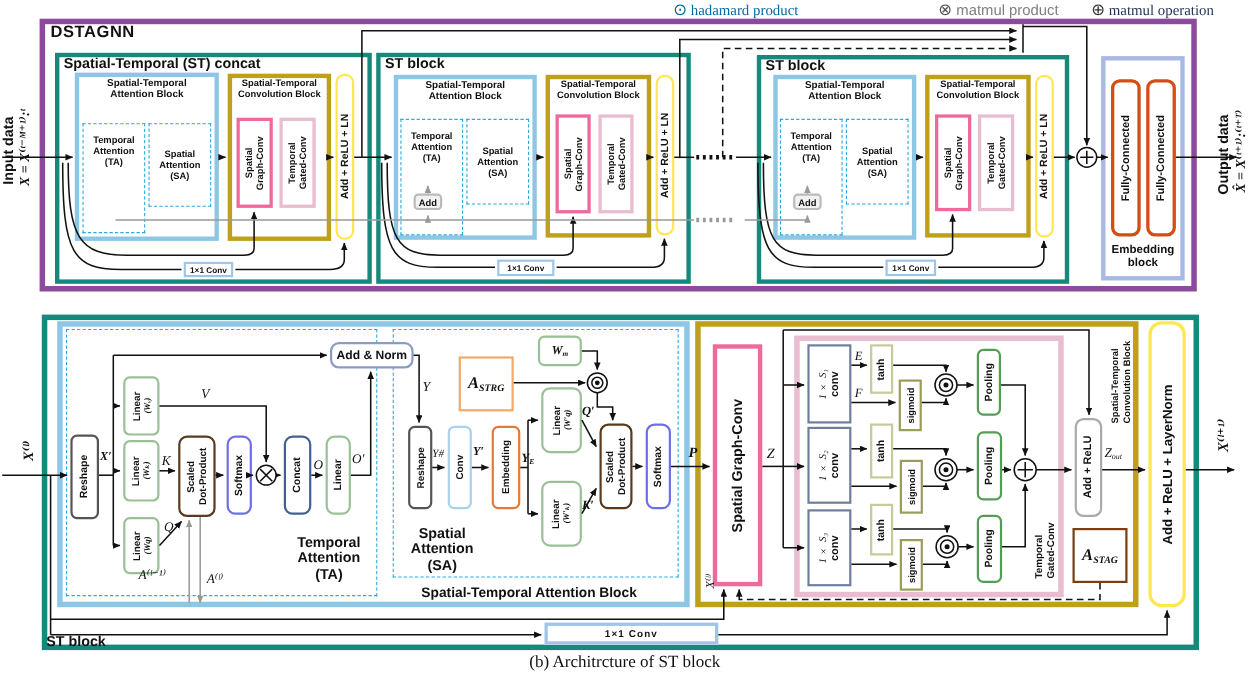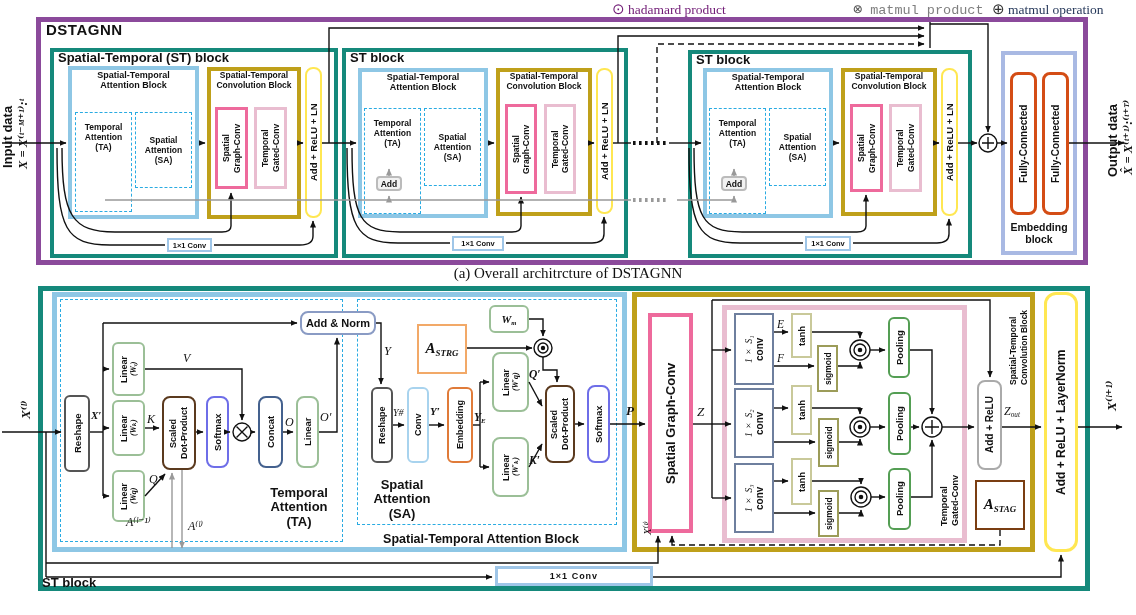--- a/index.html
+++ b/index.html
@@ -17,25 +17,25 @@
   .dash{border:1.6px dashed #29ABE2;background:transparent;}
   .rd6{border-radius:6px;} .rd8{border-radius:8px;} .rd12{border-radius:12px;}
   svg.ov{position:absolute;left:0;top:0;z-index:6;pointer-events:none;}
   .z2{z-index:2;} .z3{z-index:3;} .z4{z-index:4;}
 </style>
 </head>
 <body>
 
 <div id="stage">
 
-  <div class="lbl" style="left:612px;top:0px;font-size:13.5px;font-family:'Liberation Serif',serif;color:#701a75;">
+  <div class="lbl" style="left:612px;top:0px;font-size:13.5px;font-family:'Liberation Serif',serif;color:#0369a1;">
     <span style="font-size:15px;">⊙</span>
     <span>hadamard product</span>
   </div>
-  <div class="lbl" style="left:853px;top:0px;font-size:13.5px;font-family:Liberation Mono, monospace;color:#7F7F7F;">
+  <div class="lbl" style="left:853px;top:0px;font-size:13.5px;font-family:Liberation Sans, sans-serif;color:#7F7F7F;">
     <span style="font-size:15px;color:#555;">⊗</span>
     <span>matmul product</span>
   </div>
   <div class="lbl" style="left:992px;top:0px;font-size:13.5px;font-family:'Liberation Serif',serif;color:#1F3255;">
     <span style="font-size:15px;color:#333;">⊕</span>
     <span>matmul operation</span>
   </div>
 
   <div class="bx" style="left:36px;top:17px;width:1052px;height:248px;border:5px solid #8B4A9B;"></div>
   <div class="lbl b z3" style="left:46px;top:21px;font-size:15px;letter-spacing:0.5px;">DSTAGNN</div>
@@ -43,21 +43,21 @@
   <div class="lbl vt z3" style="left:2px;top:28px;height:218px;width:26px;">
     <span class="b" style="font-size:13px;">Input data</span>
     <span class="m b" style="font-size:12.5px;padding-top:6px;">X = X⁽ᵗ⁻ᴹ⁺¹⁾:ᵗ</span>
   </div>
   <div class="lbl vt z3" style="left:1106px;top:28px;height:225px;width:28px;">
     <span class="b" style="font-size:13px;">Output data</span>
     <span class="m b" style="font-size:12.5px;padding-top:6px;">X̂ = X⁽ᵗ⁺¹⁾:⁽ᵗ⁺ᵀ⁾</span>
   </div>
 
   <div class="bx" style="left:50px;top:48px;width:288px;height:210px;border:4px solid #15897B;"></div>
-  <div class="lbl b z3" style="left:58px;top:50px;font-size:13px;">Spatial-Temporal (ST) block</div>
+  <div class="lbl b z3" style="left:58px;top:50px;font-size:13px;">Spatial-Temporal (ST) concat</div>
   <div class="bx" style="left:68px;top:66px;width:131px;height:153px;border:4px solid #8EC7E5;"></div>
   <div class="lbl b pre z3" style="left:70px;top:70px;width:127px;font-size:9px;text-align:center;line-height:1.15;">Spatial-Temporal
 Attention Block</div>
   <div class="bx dash" style="left:75px;top:112px;width:57px;height:100px;align-items:flex-start;">
     <span class="b pre" style="font-size:8.5px;line-height:1.2;padding-top:9px;">Temporal
 Attention
 (TA)</span>
     </div>
   <div class="bx dash" style="left:135px;top:112px;width:57px;height:76px;">
     <span class="b pre" style="font-size:8.5px;line-height:1.2;">Spatial
@@ -125,21 +125,20 @@
 Gated-Conv</div>
   <div class="bx vt rd8 z2" style="left:941px;top:68px;width:17px;height:148px;border:2.5px solid #FFE752;font-size:9.5px;font-weight:bold;">Add + ReLU + LN</div>
   <div class="bx z2" style="left:805px;top:236px;width:46px;height:15px;border:2px solid #9FC6E8;font-size:7.5px;font-weight:bold;">1×1 Conv</div>
 
   <div class="bx" style="left:1001px;top:51px;width:76px;height:204px;border:4px solid #A9B9E3;"></div>
   <div class="bx vt rd8 z2" style="left:1010px;top:72px;width:27px;height:143px;border:3.5px solid #D44D15;font-size:10px;font-weight:bold;">Fully-Connected</div>
   <div class="bx vt rd8 z2" style="left:1042px;top:72px;width:27px;height:143px;border:3.5px solid #D44D15;font-size:10px;font-weight:bold;">Fully-Connected</div>
   <div class="lbl b pre z3" style="left:1003px;top:221px;width:72px;font-size:10.5px;text-align:center;line-height:1.15;">Embedding
 block</div>
 
-  <div class="lbl z3" style="left:268px;top:265px;width:600px;text-align:center;font-size:15px;font-family:'Liberation Serif',serif;white-space:nowrap;">(a) Overall architrcture of DSTAGNN</div>
 
   <div class="bx" style="left:38px;top:286px;width:1052px;height:305px;border:5px solid #15897B;"></div>
   <div class="lbl b z3" style="left:42px;top:575px;font-size:13px;">ST block</div>
   <div class="lbl vt m b z3" style="left:14px;top:385px;height:50px;width:24px;font-size:13px;">X⁽ˡ⁾</div>
   <div class="lbl vt m b z3" style="left:1098px;top:358px;height:75px;width:28px;font-size:13.5px;">X⁽ˡ⁺¹⁾</div>
 
   <div class="bx" style="left:52px;top:292px;width:575px;height:260px;border:5px solid #8EC7E5;"></div>
   <div class="bx dash" style="left:60px;top:299px;width:283px;height:243px;"></div>
   <div class="bx dash" style="left:357px;top:299px;width:260px;height:226px;"></div>
   <div class="lbl b z3" style="left:340px;top:532px;width:282px;text-align:center;font-size:12.5px;">Spatial-Temporal Attention Block</div>
@@ -245,20 +244,21 @@
     <span>Z</span><span class="sub">out</span></div>
   <div class="lbl vt b pre z3" style="left:1004px;top:296px;height:102px;width:30px;font-size:8.5px;line-height:1.25;">Spatial-Temporal
 Convolution Block</div>
   <div class="bx z2" style="left:975px;top:480px;width:50px;height:50px;border:2.5px solid #7A3E12;">
     <span class="m b" style="font-size:15px;"><span>A</span><span class="sub" style="font-size:9px;">STAG</span></span>
     </div>
 
   <div class="bx vt rd12 z2" style="left:1044px;top:292px;width:34px;height:260px;border:3px solid #FFE752;font-size:12px;font-weight:bold;">Add + ReLU + LayerNorm</div>
   <div class="bx z2" style="left:495px;top:566px;width:158px;height:20px;border:3px solid #9FC6E8;font-size:9px;font-weight:bold;letter-spacing:1px;">1×1 Conv</div>
 
+  <div class="lbl z3" style="left:268px;top:593px;width:600px;text-align:center;font-size:15.5px;font-family:'Liberation Serif',serif;white-space:nowrap;">(b) Architrcture of ST block</div>
 
   <svg class="ov" width="1136" height="615" viewBox="0 0 1136 615">
     <defs>
       <marker id="ar" markerUnits="userSpaceOnUse" markerWidth="8" markerHeight="8" refX="6.5" refY="3" orient="auto">
         <path d="M0,0 L7,3 L0,6 z" fill="#111"></path>
         </marker>
       <marker id="gar" markerUnits="userSpaceOnUse" markerWidth="8" markerHeight="8" refX="6.5" refY="3" orient="auto">
         <path d="M0,0 L7,3 L0,6 z" fill="#999"></path>
         </marker>
     </defs>

